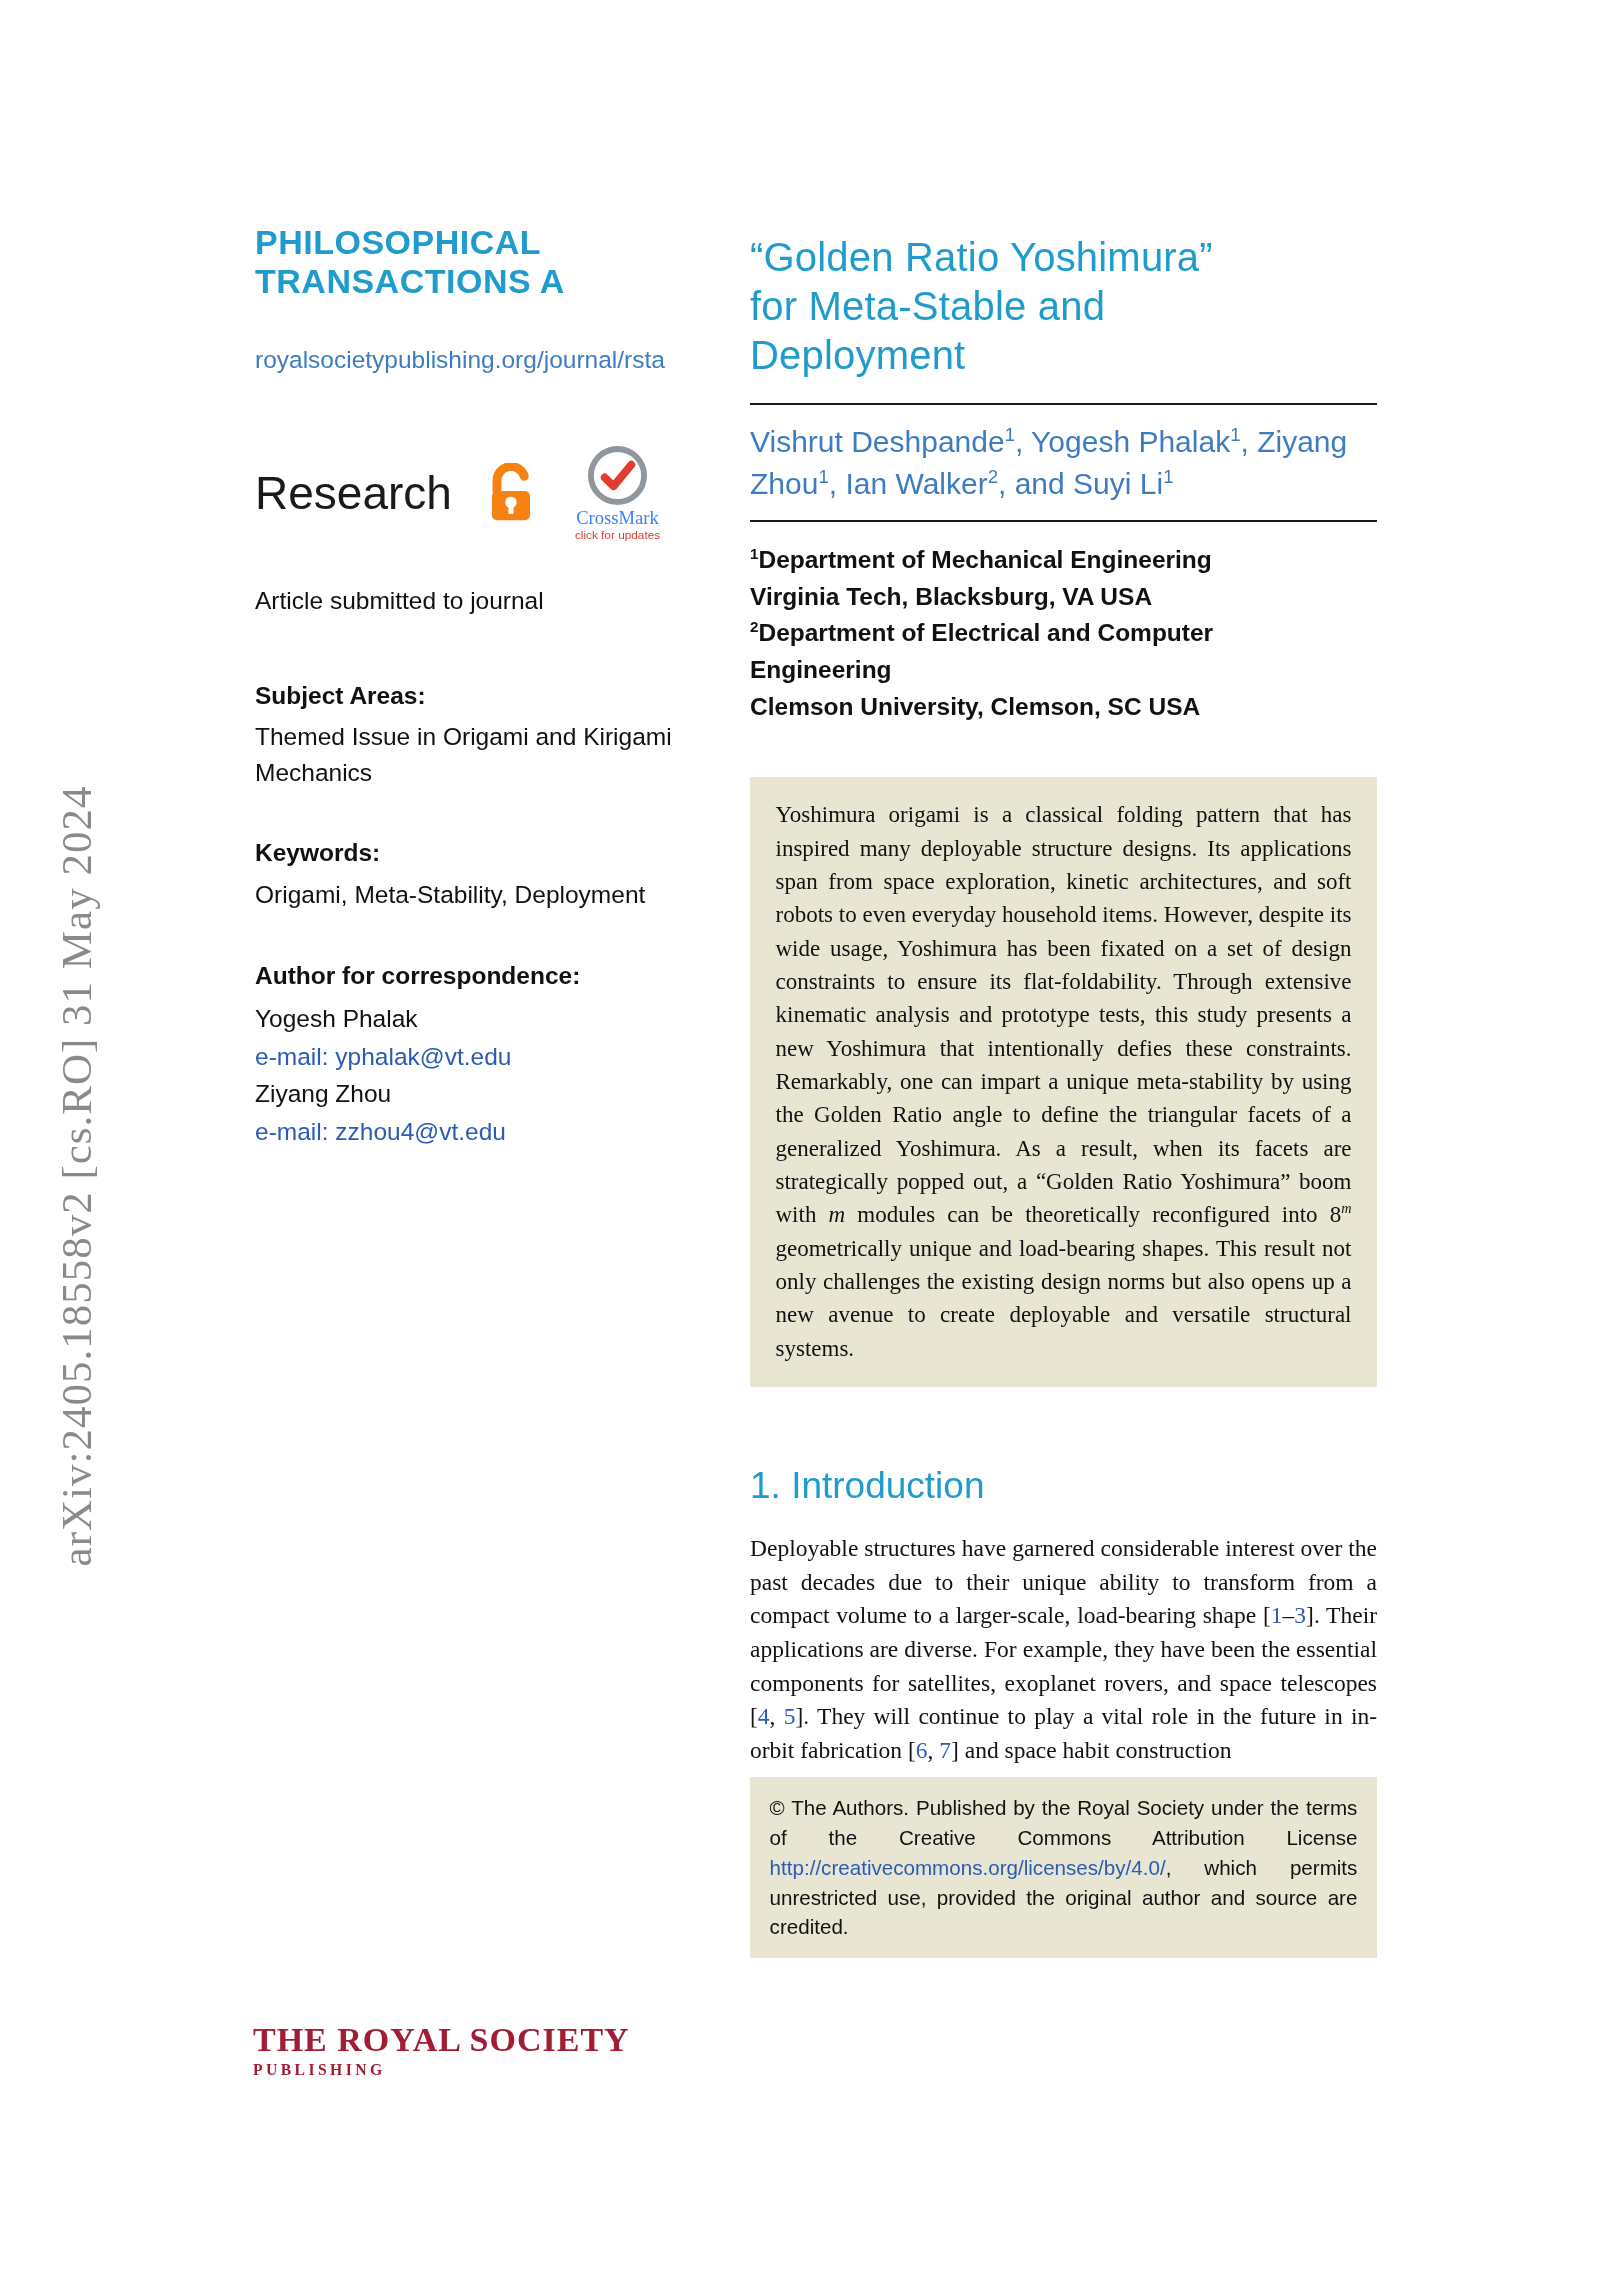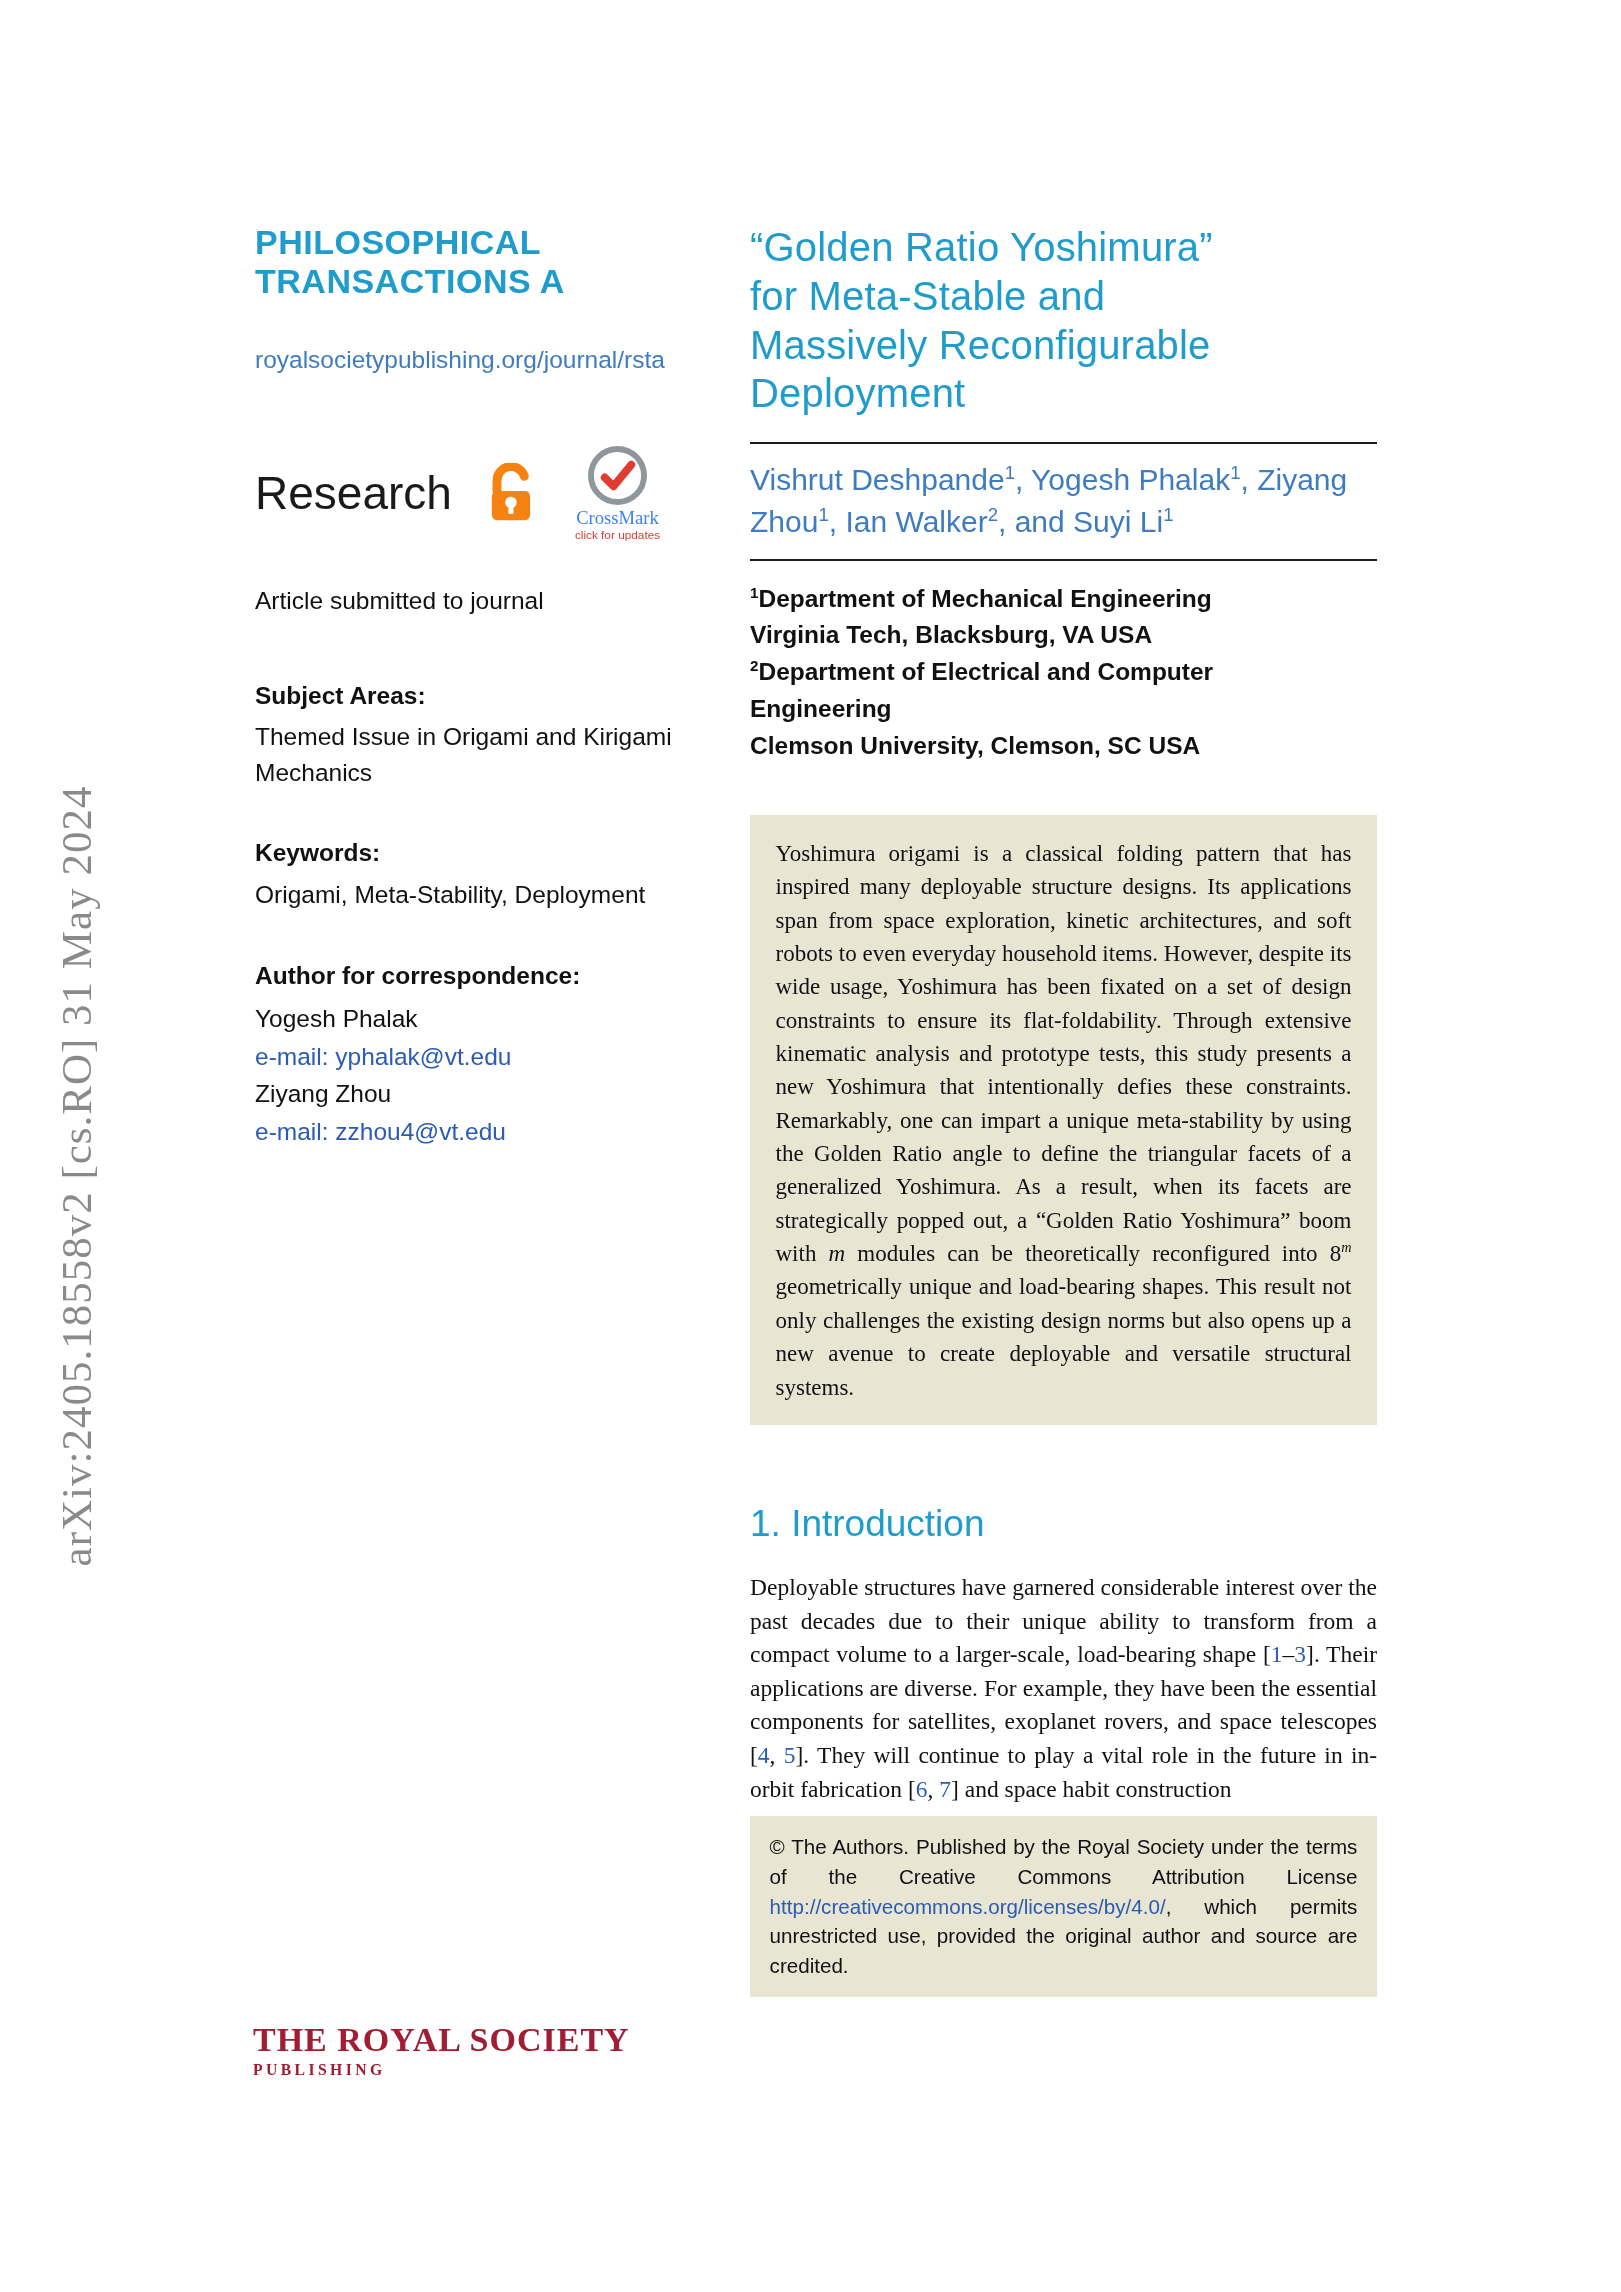--- a/index.html
+++ b/index.html
@@ -110,21 +110,21 @@
   }
   .pub-sub{
     font-weight:bold;
     font-size:15.7px;
     letter-spacing:3.4px;
     margin-top:2px;
   }
   
   .right-col{
     position:absolute;
-    left:750px;top:223px;width:627px;
+    left:750px;top:233px;width:627px;
   }
   .title{
     color:var(--cyan);
     font-size:40px;
     line-height:1.22;
     letter-spacing:0.2px;
   }
   .rule{
     border:none;
     border-top:2px solid #1a1a1a;
@@ -240,21 +240,20 @@
   <div class="publisher">
     <div class="pub-name">THE ROYAL SOCIETY</div>
     <div class="pub-sub">PUBLISHING</div>
   </div>
 
   <div class="right-col">
 
     <div class="title">
       <div>“Golden Ratio Yoshimura”</div>
       <div>for Meta-Stable and</div>
-      <div>Massively Reconfigurable</div>
       <div>Deployment</div>
     </div>
 
     <div class="rule"></div>
 
     <div class="authors"><span>Vishrut Deshpande</span><span class="seg-sup">1</span><span>, Yogesh Phalak</span><span class="seg-sup">1</span><span>, Ziyang Zhou</span><span class="seg-sup">1</span><span>, Ian Walker</span><span class="seg-sup">2</span><span>, and Suyi Li</span><span class="seg-sup">1</span></div>
 
     <div class="rule" style="margin-top:15.7px;"></div>
 
     <div class="affiliations">

